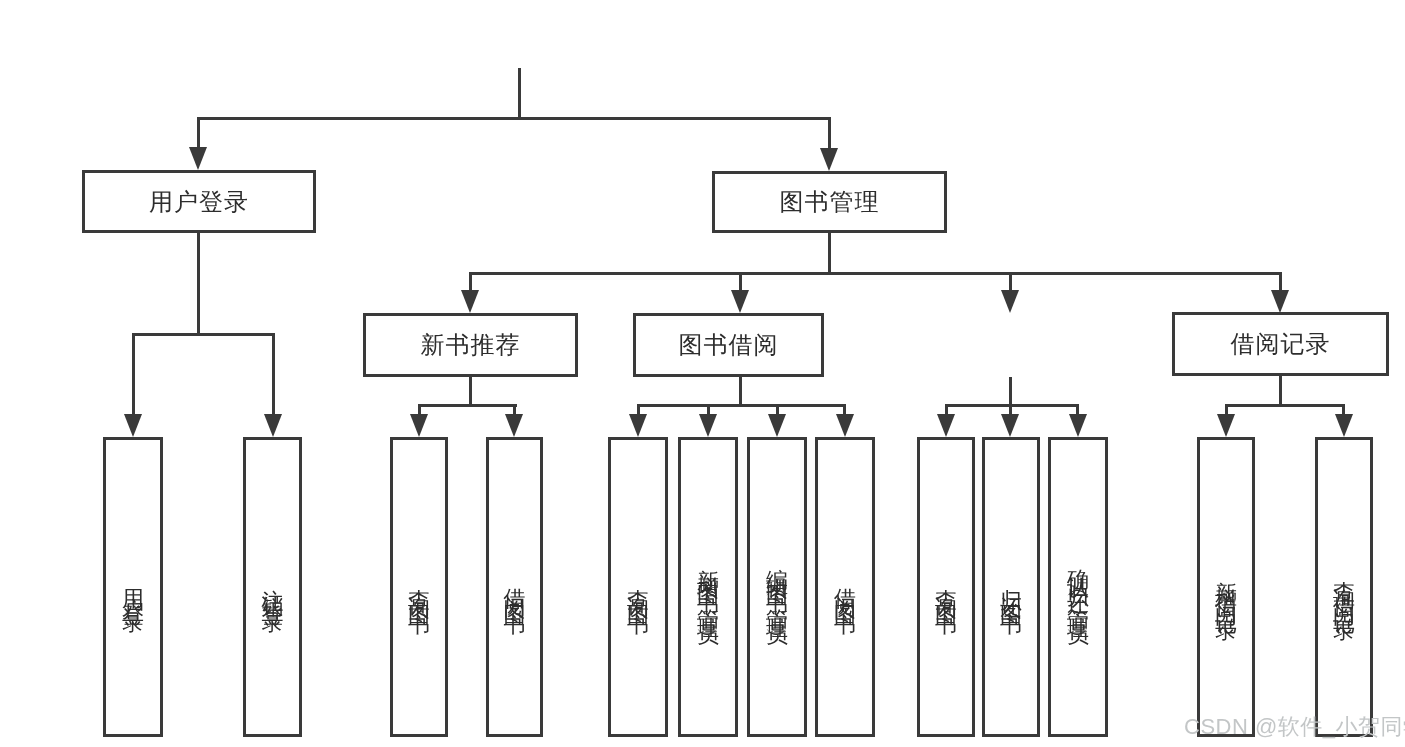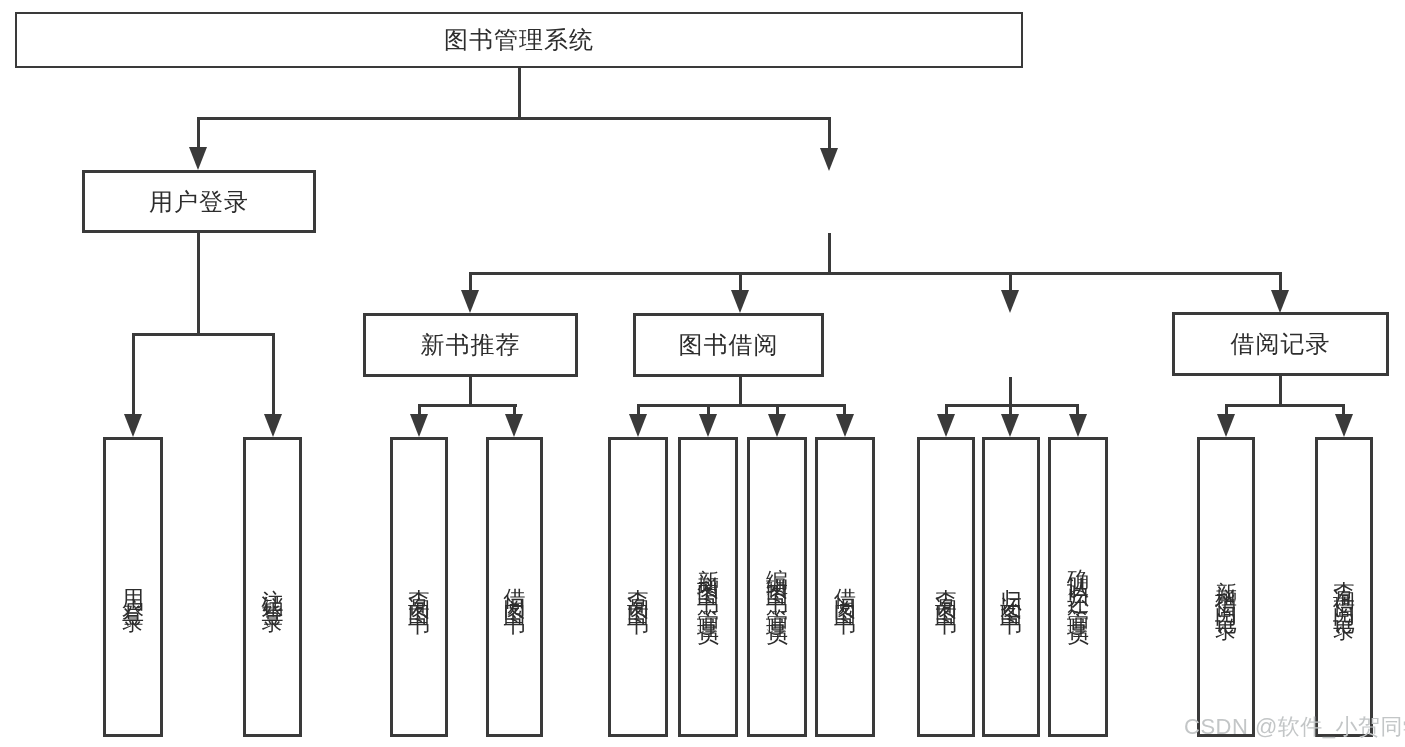--- a/index.html
+++ b/index.html
@@ -64,33 +64,33 @@
     white-space:nowrap;
     z-index:10;
     letter-spacing:0.5px;
   }
 </style>
 </head>
 <body>
 
 <div id="stage">
 
-  <div class="node root" style="left:15px;top:12px;width:1008px;height:56px;">
-    <span class="hlabel">图书管理系统</span>
-  </div>
 
   <div class="vl" style="left:518px;top:68px;height:50px;"></div>
   <div class="hl" style="left:197px;top:117px;width:633px;"></div>
   <div class="vl" style="left:197px;top:117px;height:35px;"></div>
   <div class="ah" style="left:189px;top:147px;"></div>
   <div class="vl" style="left:828px;top:117px;height:35px;"></div>
   <div class="ah" style="left:820px;top:148px;"></div>
 
   <div class="node" style="left:82px;top:170px;width:234px;height:63px;">
     <span class="hlabel">用户登录</span>
+  </div>
+  <div class="node" style="left:712px;top:171px;width:235px;height:62px;">
+    <span class="hlabel">图书管理</span>
   </div>
 
   <div class="vl" style="left:197px;top:233px;height:103px;"></div>
   <div class="hl" style="left:132px;top:333px;width:143px;"></div>
   <div class="vl" style="left:132px;top:333px;height:85px;"></div>
   <div class="ah" style="left:124px;top:414px;"></div>
   <div class="vl" style="left:272px;top:333px;height:85px;"></div>
   <div class="ah" style="left:264px;top:414px;"></div>
 
   <div class="vl" style="left:828px;top:233px;height:42px;"></div>

